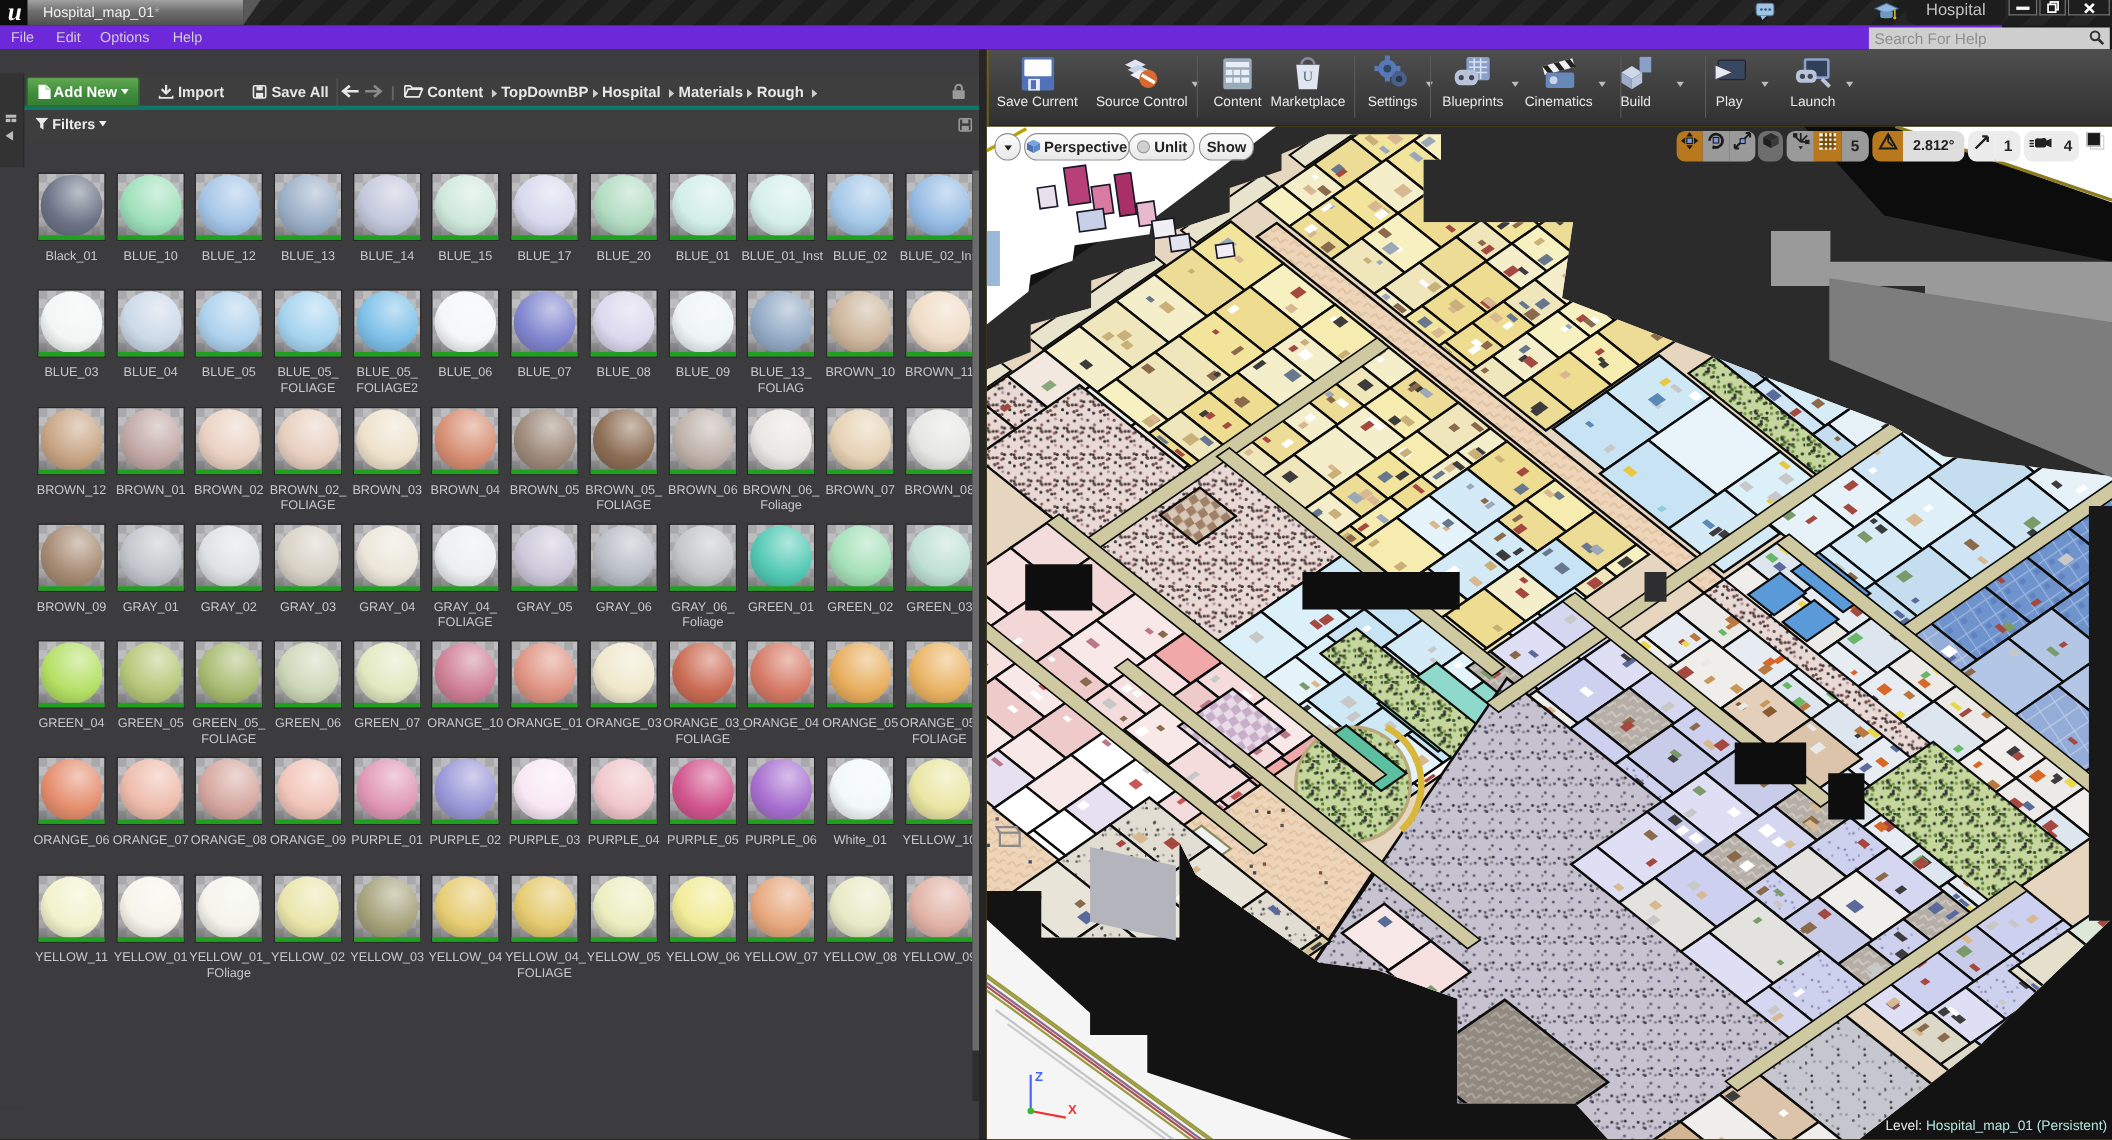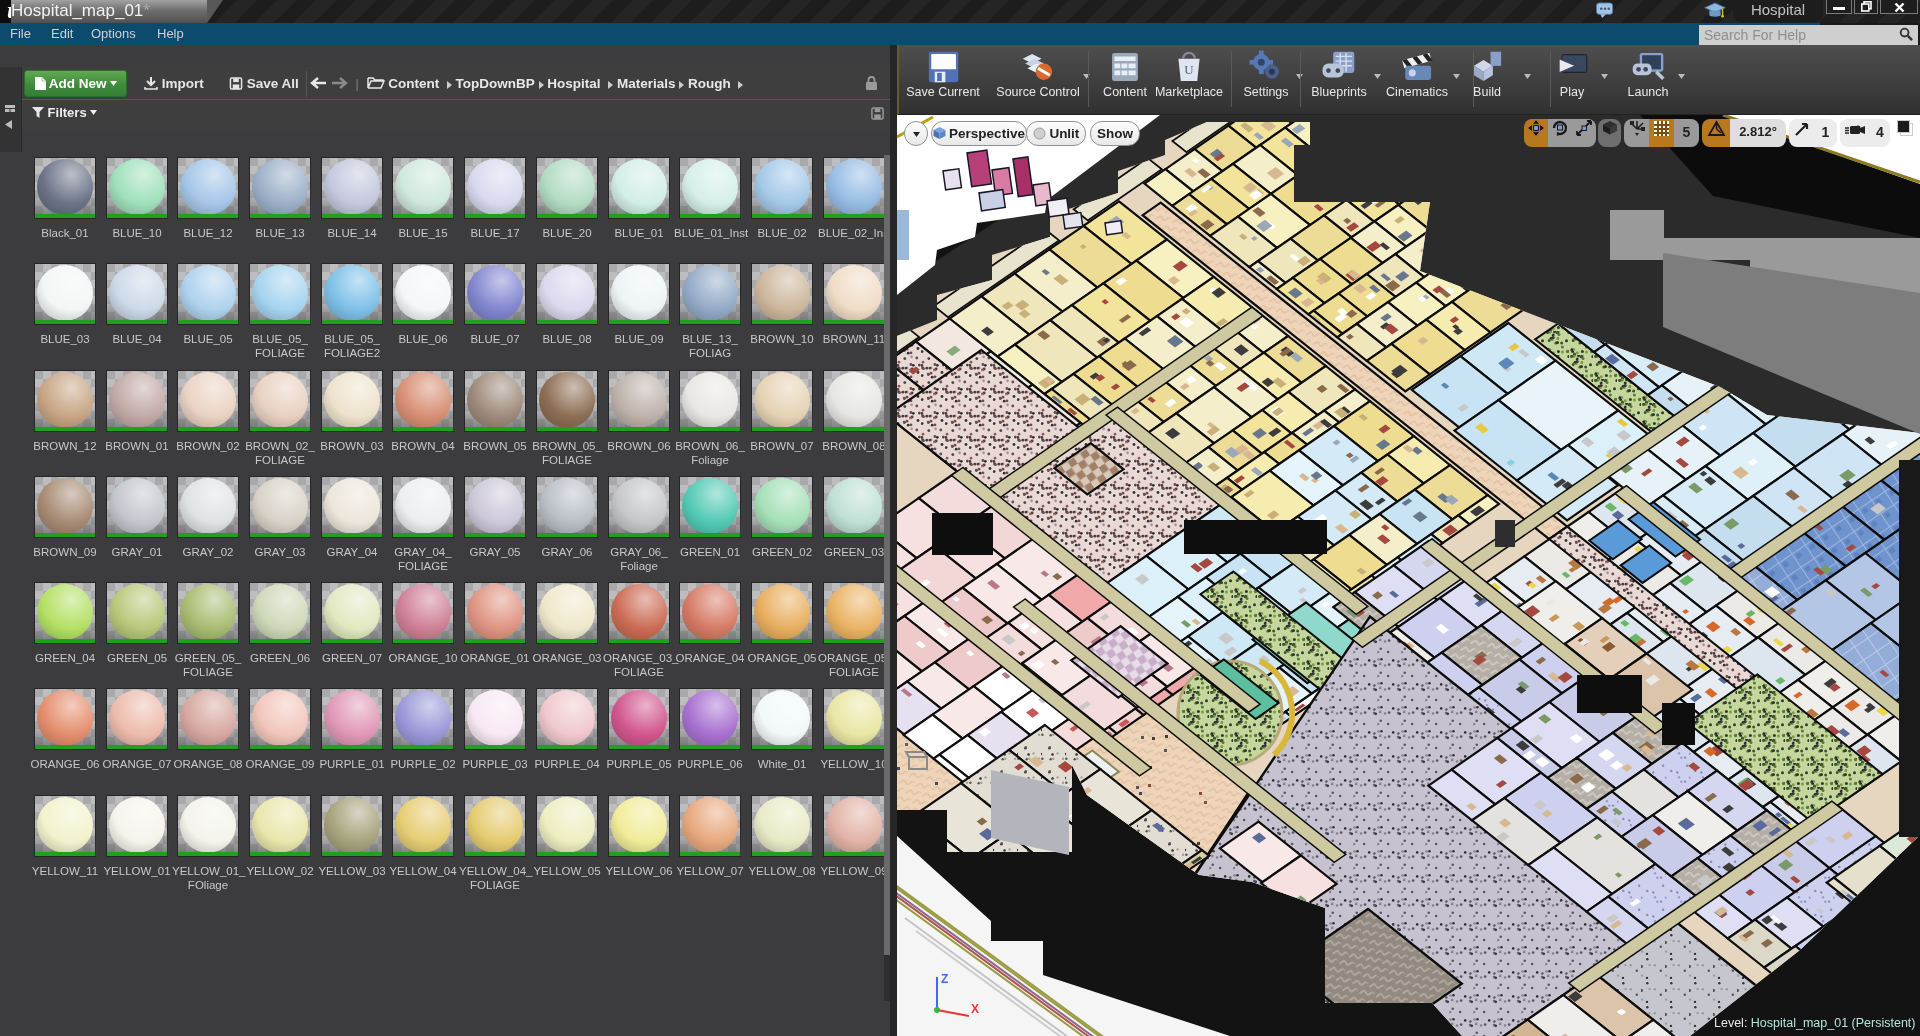--- a/index.html
+++ b/index.html
@@ -2,40 +2,40 @@
 <html><head><meta charset="utf-8"><style>
 *{margin:0;padding:0;box-sizing:border-box}
 html,body{width:1920px;height:1036px;overflow:hidden;background:#1a1a1a;
  font-family:"Liberation Sans",sans-serif;-webkit-font-smoothing:antialiased}
 #root{position:relative;width:1920px;height:1036px}
 
 #title{position:absolute;left:0;top:0;width:1920px;height:23px;
  background:repeating-linear-gradient(135deg,#252525 0 14px,#1d1d1d 14px 28px)}
 #ulogo{position:absolute;left:0;top:0;width:27px;height:23px;background:#0c0c0c;color:#fff;
  font-size:23px;font-weight:bold;text-align:center;line-height:21px;font-family:"Liberation Serif",serif;font-style:italic}
-#doctab{position:absolute;left:11px;top:0;width:196px;height:23px;background:linear-gradient(#a2a2a2,#6e6e6e 45%,#505050);
- color:#f2f2f2;font-size:17px;line-height:22px;padding-left:0}
+#doctab{position:absolute;left:25px;top:0;width:196px;height:23px;background:linear-gradient(#a2a2a2,#6e6e6e 45%,#505050);
+ color:#f2f2f2;font-size:13px;line-height:22px;padding-left:14px}
 #doctab:after{content:"";position:absolute;right:-16px;top:0;border-left:16px solid #585858;border-bottom:23px solid transparent}
 .tbicons{position:absolute;top:2px;height:18px;color:#9ab8d8;font-size:13px}
 #projname{position:absolute;left:1733px;top:0;width:90px;height:22px;background:#1d1d1d;border-radius:0 0 8px 8px;
  color:#c2c2c2;font-size:15px;text-align:center;line-height:20px}
 .winbtn{position:absolute;top:0;height:14px;color:#fff;text-align:center;font-size:11px;line-height:13px;font-weight:bold;background:#1e1e1e;border:1px solid #7a7a7a;border-top:none}
 
-#menu{position:absolute;left:0;top:23px;width:1820px;height:22px;background:#0c4a6e;color:#d0d0d0;font-size:13px}
+#menu{position:absolute;left:0;top:23px;width:1820px;height:22px;background:#6d28d9;color:#d0d0d0;font-size:13px}
 #menu span{position:absolute;top:3px}
 #helpsearch{position:absolute;left:1699px;top:2px;width:219px;height:20px;background:#cfcfcf;color:#8e8e8e;
  font-size:14px;line-height:20px;padding-left:5px}
 
 #lpanel{position:absolute;left:0;top:45px;width:890px;height:991px;background:#3c3c3e}
 #tabrow{position:absolute;left:0;top:0;width:890px;height:22px;background:#2a2a2a}
 .ptab{position:absolute;top:1px;height:21px;font-size:12px;color:#ccc;padding:3px 8px 0 26px;white-space:nowrap}
 .ptab .x{position:absolute;right:9px;top:4px;color:#888;font-size:11px}
 #tab1{left:6px;width:148px;background:#424242;border-radius:3px 3px 0 0}
 #tab2{left:158px;width:144px;background:#353535;border-radius:3px 3px 0 0}
-#toolrow{position:absolute;left:22px;top:22px;width:868px;height:33px;background:#3e3e3e;border-bottom:1px solid #0f766e}
+#toolrow{position:absolute;left:22px;top:22px;width:868px;height:33px;background:#3e3e3e;border-bottom:4px solid #0f766e}
 #addnew{position:absolute;left:2px;top:3px;width:103px;height:27px;border-radius:3px;
  background:linear-gradient(#62a852,#3f8c3c 55%,#357f34);border:1px solid #2c6e2c;
  color:#fff;font-weight:bold;font-size:13.5px;text-align:center;line-height:26px}
 .toolbtn{position:absolute;top:3px;height:27px;color:#e6e6e6;font-weight:bold;font-size:13.5px;line-height:27px}
 #crumb{position:absolute;left:288px;top:0;height:33px;color:#e8e8e8;font-weight:bold;font-size:13.5px;line-height:33px}
 #filtrow{position:absolute;left:22px;top:55px;width:868px;height:29px;background:#3e3e3e}
 #filters{position:absolute;left:10px;top:5px;color:#eee;font-weight:bold;font-size:13px}
 #searchbox{position:absolute;left:79px;top:4px;width:764px;height:21px;background:#b8b8b8;color:#686868;
  font-size:13px;line-height:21px;padding-left:7px}
 #chiprow{position:absolute;left:22px;top:84px;width:868px;height:23px;background:#3c3c3e}

